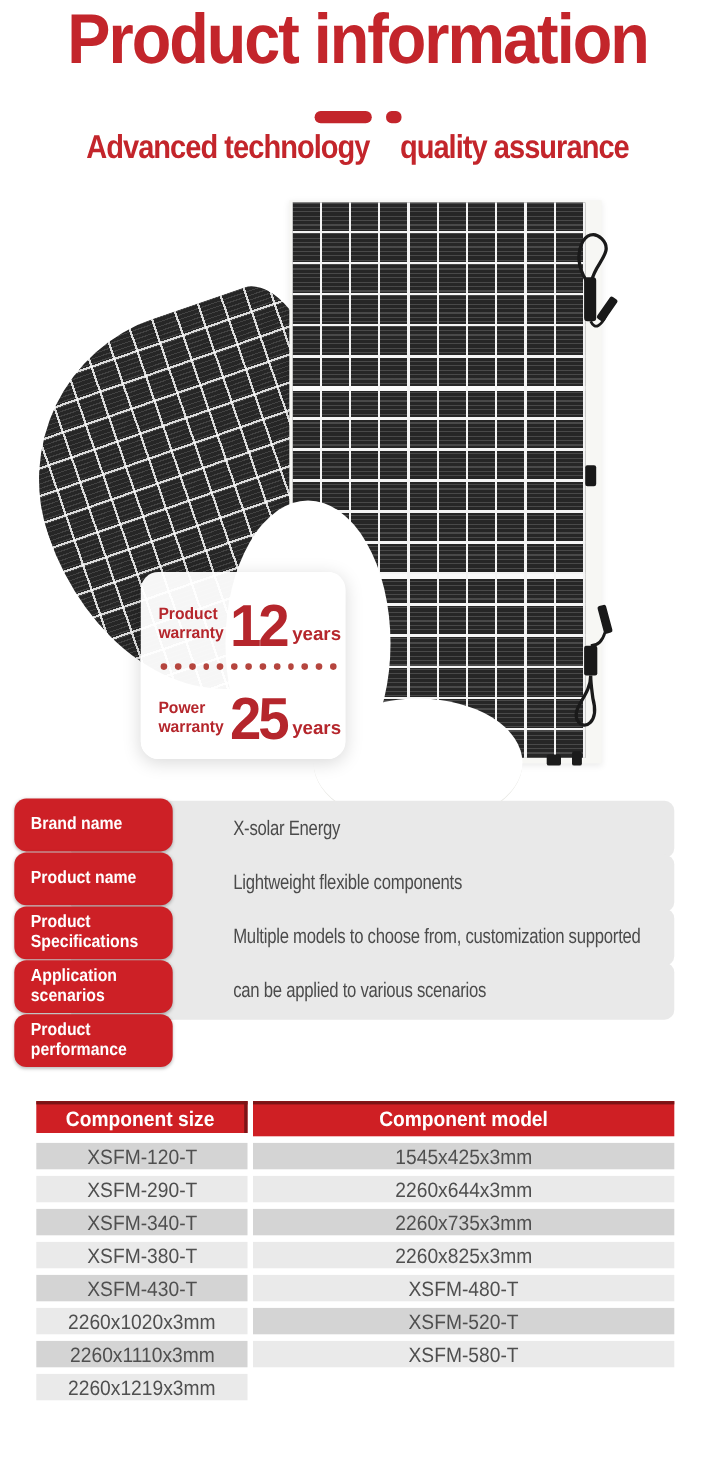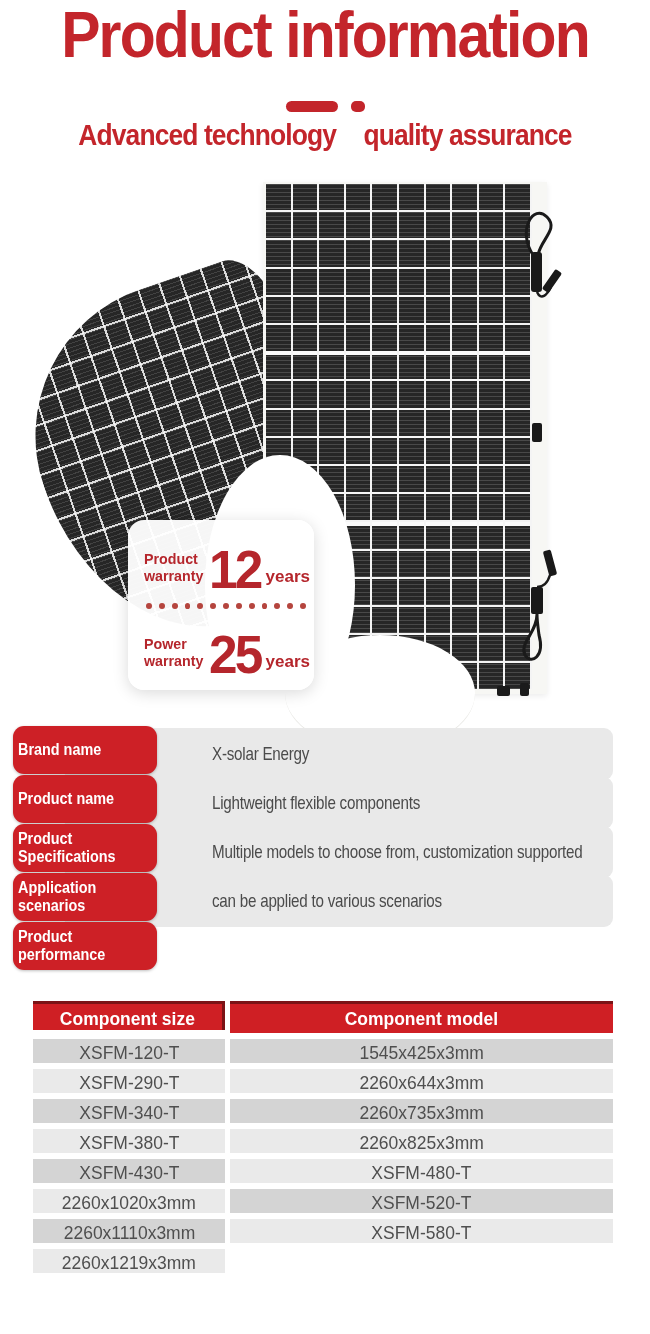--- a/index.html
+++ b/index.html
@@ -59,21 +59,21 @@
   .w-dots{display:flex;gap:7px;margin:12px 0 10px 2px;}
   .w-dots i{width:6px;height:6px;border-radius:50%;background:var(--dot-red);display:block;}
   
   .specs{position:absolute;top:728px;left:0;width:650px;}
   .spec-row{position:relative;height:44px;margin-bottom:5px;}
   .spec-bar{position:absolute;left:64px;right:37px;top:0;height:52px;background:var(--bar-gray);
             border-radius:9px;display:flex;align-items:center;padding-left:148px;box-sizing:border-box;text-align:right;}
   .spec-value{font-size:19px;color:var(--text-dark);white-space:nowrap;
               transform:scaleX(.8);transform-origin:left center;letter-spacing:-.3px;}
   .spec-badge{position:absolute;left:13px;top:-2px;width:144px;height:48px;background:var(--badge-red);
-              border-radius:11px;display:flex;align-items:center;padding-left:5px;box-sizing:border-box;
+              border-radius:11px;display:flex;align-items:center;padding-left:15px;box-sizing:border-box;
               box-shadow:0 1px 3px rgba(0,0,0,.25);}
   .spec-label{color:#fff;font-size:16px;font-weight:bold;line-height:1.15;white-space:pre-line;
               transform:scaleX(.9);transform-origin:left center;}
   
   .size-table-wrap{position:absolute;top:1001px;left:33px;width:580px;}
   .size-table{display:grid;grid-template-columns:192px 383px;column-gap:5px;row-gap:6px;}
   .th{height:29px;border-top:3px solid var(--header-red-dark);background:var(--header-red);
       color:#fff;font-size:19px;font-weight:bold;text-align:center;line-height:29px;}
   .th-last{border-right:3px solid var(--header-red-dark);box-sizing:border-box;}
   .td{height:24px;font-size:19px;color:#4f4f4f;text-align:center;line-height:28px;}

